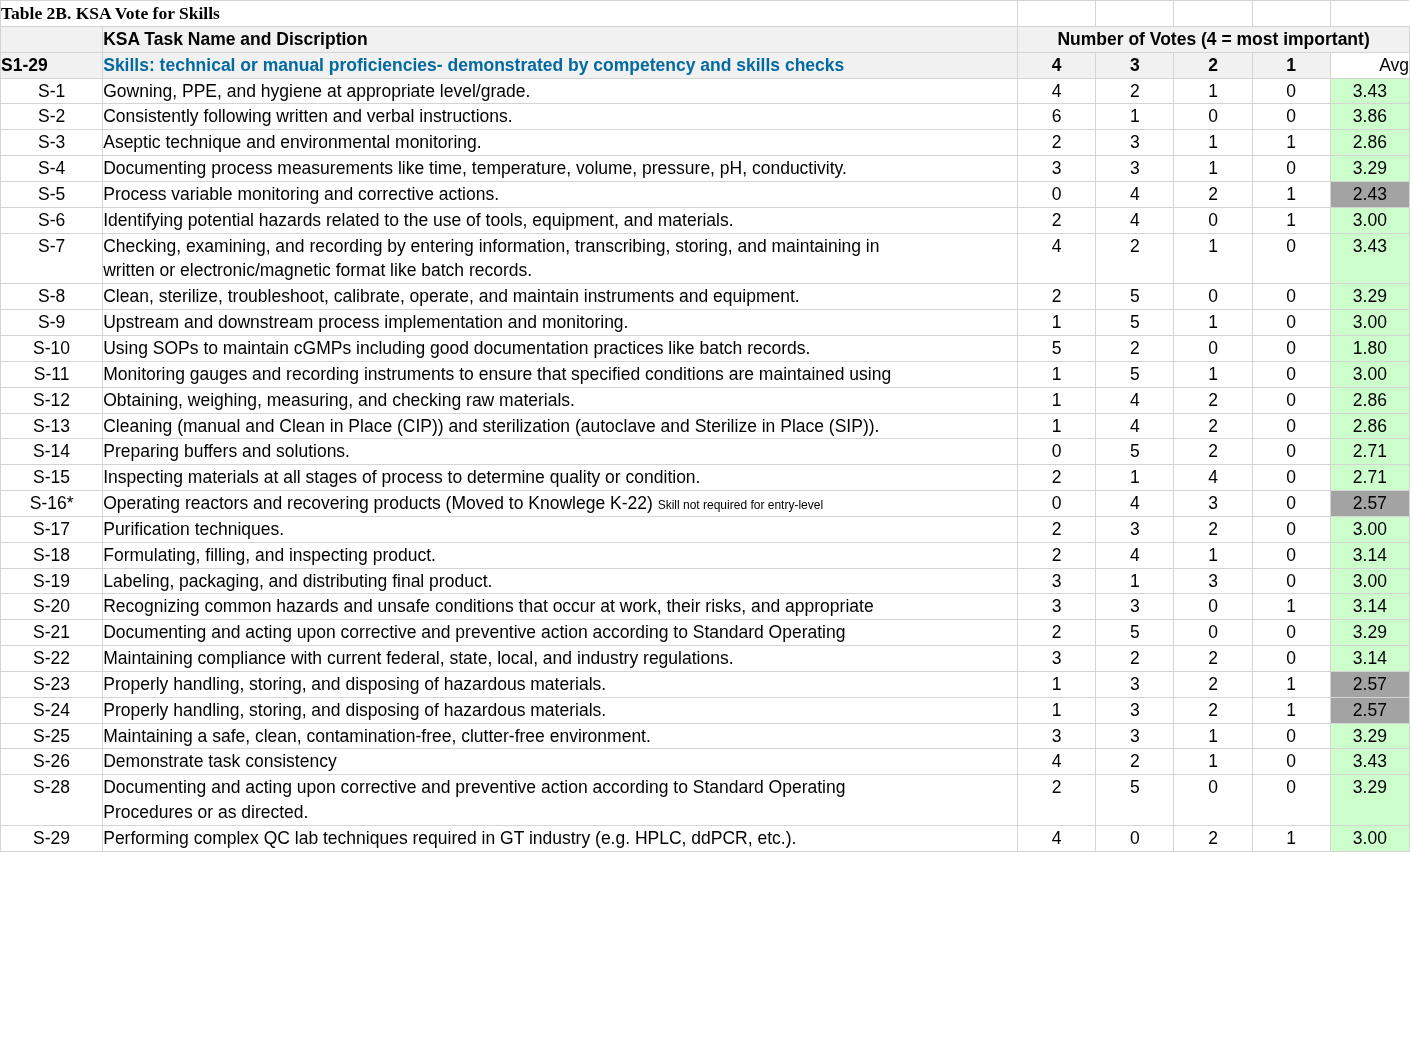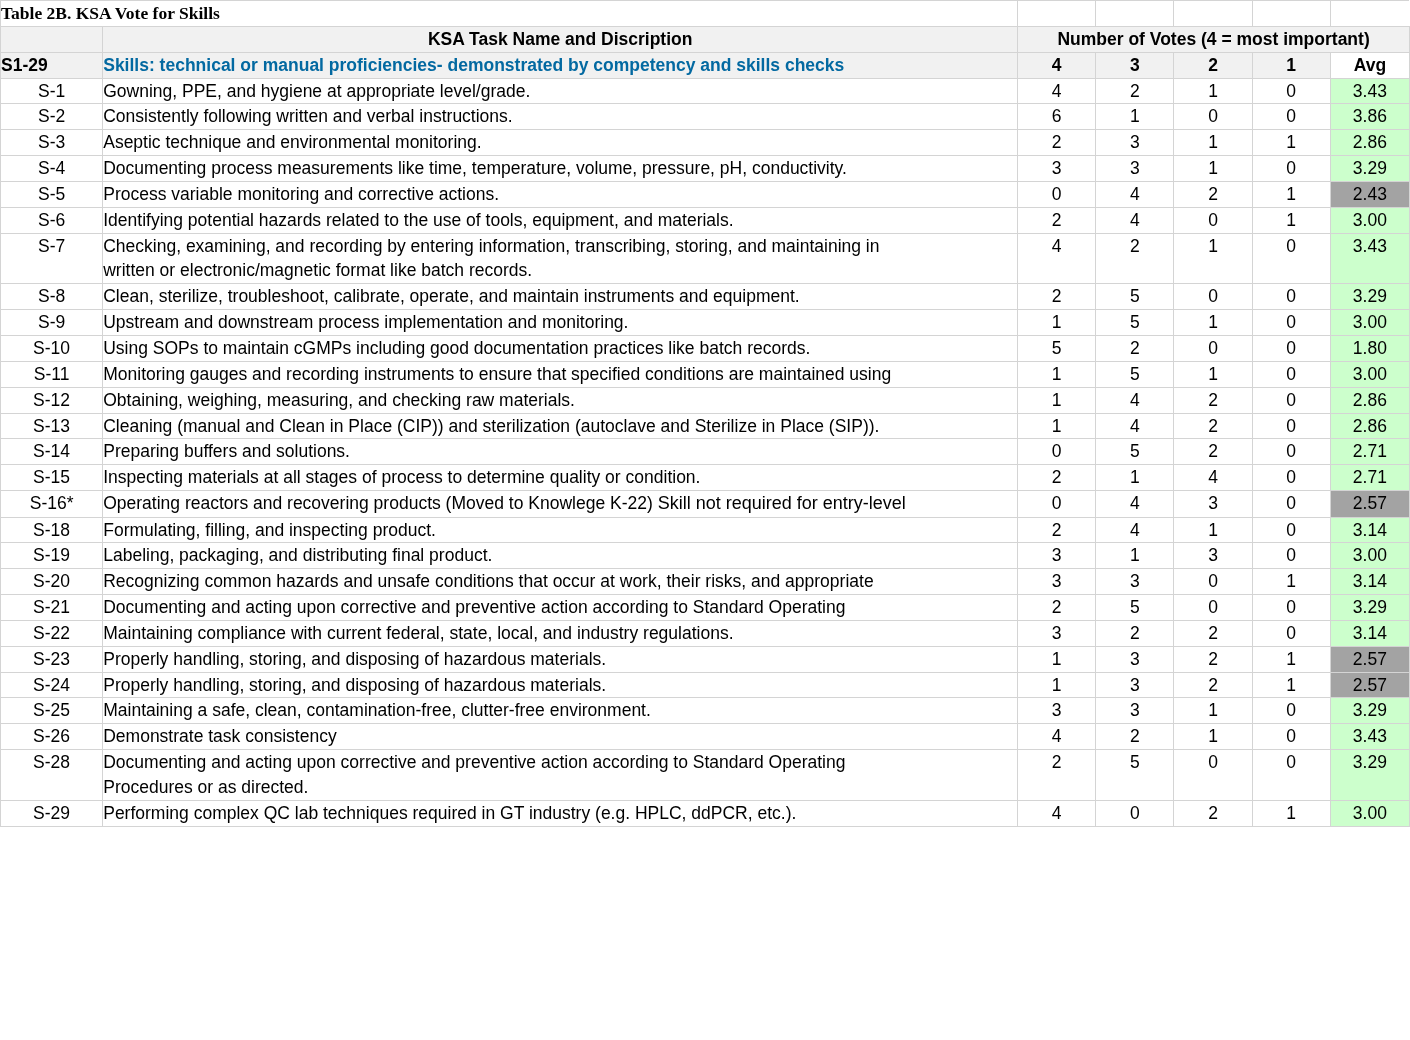--- a/index.html
+++ b/index.html
@@ -62,21 +62,21 @@
   
   td.hdr-left {
     background: #f1f1f1;
     border: none;
     border-top: 1px solid #d4d4d4;
   }
   td.hdr-ksa {
     background: #f1f1f1;
     font-weight: bold;
     font-size: 19px;
-    text-align: center;
+    text-align: left;
     padding: 4px 55px 4px 0;
     border: none;
     border-top: 1px solid #d4d4d4;
     vertical-align: middle;
   }
   td.hdr-votes {
     background: #f1f1f1;
     font-weight: bold;
     font-size: 19px;
     text-align: center;
@@ -108,23 +108,23 @@
     background: #f1f1f1;
     font-weight: bold;
     font-size: 20px;
     text-align: center;
     border: none;
     vertical-align: middle;
     padding: 3px 0;
   }
   td.grp-avg {
     background: #ffffff;
-    font-weight: bold;
+    font-weight: normal;
     font-size: 19px;
-    text-align: center;
+    text-align: right;
     border: 2px solid #000000;
     border-top: 2px solid #000000;
     vertical-align: middle;
     padding: 3px 0;
   }
 
   
   td.cell-id {
     text-align: center;
     padding: 4px 10px 4px 0;
@@ -143,21 +143,21 @@
   td.cell-avg {
     text-align: center;
     padding: 4px 0;
     border-left: 1px solid #d4d4d4;
     border-right: 1px solid #ffffff;
   }
   td.avg-green { background: #ccffcc; }
   td.avg-pink  { background: #a3a3a3; }
 
   .note-small {
-    font-size: 18px;
+    font-size: 12px;
   }
   .desc-line2 { display: block; }
 </style>
 </head>
 <body>
 
 <div id="sheet">
   <table class="ksa">
     <colgroup>
       <col class="c-id">
@@ -332,20 +332,29 @@
         <tr>
           <td class="cell-id">S-16*</td>
           <td class="cell-desc nowrap"><span>Operating reactors and recovering products (Moved to Knowlege K-22)</span> <span class="note-small">Skill not required for entry-level</span></td>
           <td class="cell-v">0</td>
           <td class="cell-v">4</td>
           <td class="cell-v">3</td>
           <td class="cell-v">0</td>
           <td class="cell-avg avg-pink">2.57</td>
         </tr>
         <tr>
+          <td class="cell-id">S-17</td>
+          <td class="cell-desc nowrap"><span>Purification techniques.</span></td>
+          <td class="cell-v">2</td>
+          <td class="cell-v">3</td>
+          <td class="cell-v">2</td>
+          <td class="cell-v">0</td>
+          <td class="cell-avg avg-green">3.00</td>
+        </tr>
+        <tr>
           <td class="cell-id">S-18</td>
           <td class="cell-desc nowrap"><span>Formulating, filling, and inspecting product.</span></td>
           <td class="cell-v">2</td>
           <td class="cell-v">4</td>
           <td class="cell-v">1</td>
           <td class="cell-v">0</td>
           <td class="cell-avg avg-green">3.14</td>
         </tr>
         <tr>
           <td class="cell-id">S-19</td>

